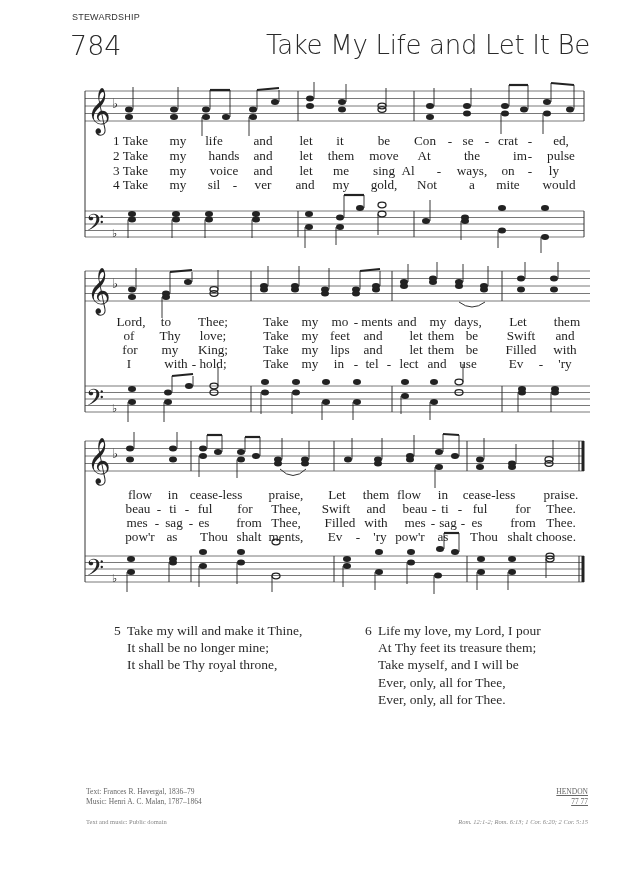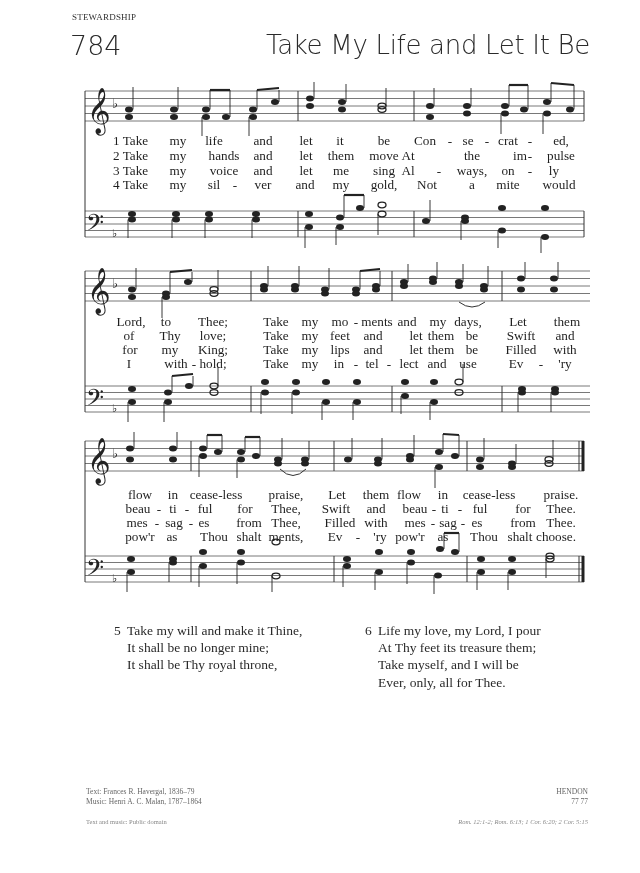--- a/index.html
+++ b/index.html
@@ -1,19 +1,19 @@
 <!DOCTYPE html>
 <html><head>
 <meta charset="utf-8">
 <style>
   html, body { margin: 0; padding: 0; background: #ffffff; }
   body { width: 640px; height: 873px; position: relative; overflow: hidden;
          font-family: "Liberation Serif", serif; color: #1e1e1e; }
   .abs { position: absolute; }
-  .section-label { left: 72px; top: 12px; font-family: Liberation Serif, serif;
+  .section-label { left: 72px; top: 12px; font-family: Liberation Sans, sans-serif;
                    font-size: 9px; letter-spacing: 0.2px; color: #333; }
   .hymn-number { left: 70px; top: 30px; font-family: "DejaVu Sans", sans-serif;
                  font-size: 27px; font-weight: 300; color: #2a2a2a; }
   .hymn-title { right: 50px; top: 30px; font-family: "DejaVu Sans", sans-serif;
                 font-size: 26px; font-weight: 300; color: #2a2a2a; letter-spacing: -0.3px; }
   .system { position: absolute; left: 0; width: 640px; }
   .system svg { position: absolute; left: 0; top: 0; }
   .lyric-line { position: absolute; left: 0; width: 640px; height: 15px; font-size: 13.2px; line-height: 15px; }
   .syl { position: absolute; white-space: nowrap; transform: translateX(-50%); }
   .syl.left { transform: none; }
@@ -168,21 +168,21 @@
       <span class="syl" style="left:561px">ed,</span>
     </div>
     <div class="lyric-line" style="top:68px">
       <span class="syl left" style="left:113px">2 Take</span>
       <span class="syl" style="left:178px">my</span>
       <span class="syl" style="left:224px">hands</span>
       <span class="syl" style="left:263px">and</span>
       <span class="syl" style="left:306px">let</span>
       <span class="syl" style="left:341px">them</span>
       <span class="syl" style="left:384px">move</span>
-      <span class="syl" style="left:408px">At</span>
+      <span class="syl" style="left:424px">At</span>
       <span class="syl" style="left:472px">the</span>
       <span class="syl" style="left:520px">im</span>
       <span class="syl" style="left:530px">-</span>
       <span class="syl" style="left:561px">pulse</span>
     </div>
     <div class="lyric-line" style="top:83px">
       <span class="syl left" style="left:113px">3 Take</span>
       <span class="syl" style="left:178px">my</span>
       <span class="syl" style="left:224px">voice</span>
       <span class="syl" style="left:263px">and</span>
@@ -606,26 +606,27 @@
   <span class="num">5</span>
   <div>Take my will and make it Thine,</div>
   <div>It shall be no longer mine;</div>
   <div>It shall be Thy royal throne,</div>
 </div>
 <div class="stanza-block" style="left:378px;top:622px;">
   <span class="num">6</span>
   <div>Life my love, my Lord, I pour</div>
   <div>At Thy feet its treasure them;</div>
   <div>Take myself, and I will be</div>
+  <div>Ever, only, all for Thee,</div>
   <div>Ever, only, all for Thee.</div>
 </div>
 
 <div class="abs footer-small" style="left:86px;top:787px;">
   <div>Text: Frances R. Havergal, 1836–79</div>
   <div>Music: Henri A. C. Malan, 1787–1864</div>
 </div>
 <div class="abs footer-tiny" style="left:86px;top:818px;">Text and music: Public domain</div>
 
-<div class="abs footer-small" style="right:52px;top:787px;text-align:right;">
+<div class="abs footer-small" style="right:52px;top:787px;text-align:right;text-decoration:underline;">
   <div>HENDON</div>
   <div>77 77</div>
 </div>
 <div class="abs footer-tiny" style="right:52px;top:818px;font-style:italic;">Rom. 12:1-2; Rom. 6:13; 1 Cor. 6:20; 2 Cor. 5:15</div>
 
 </body></html>

